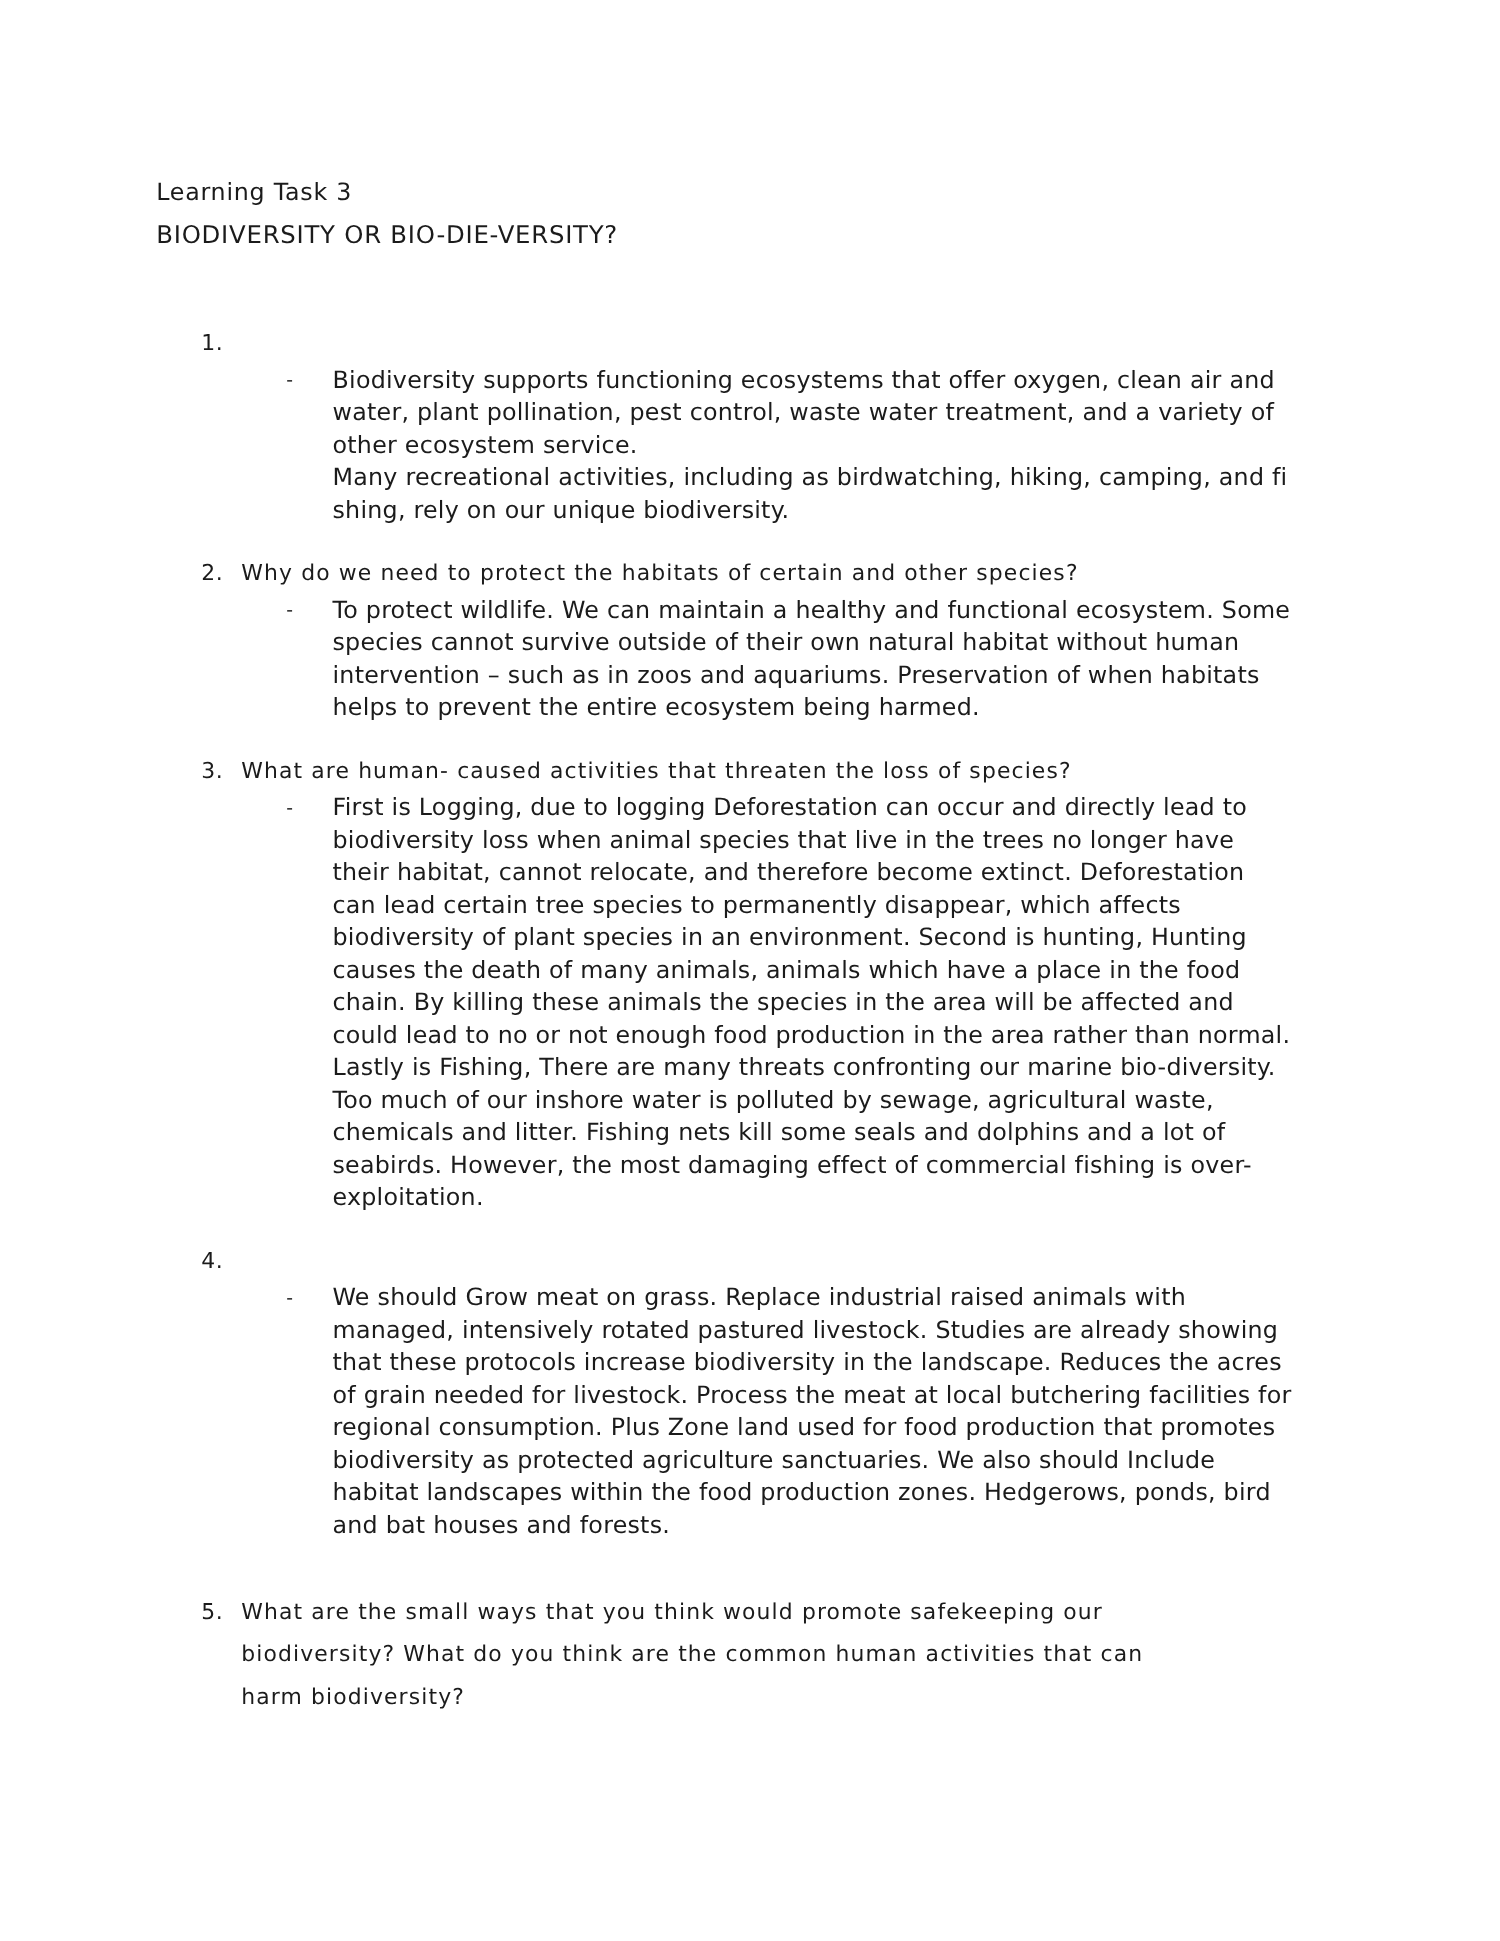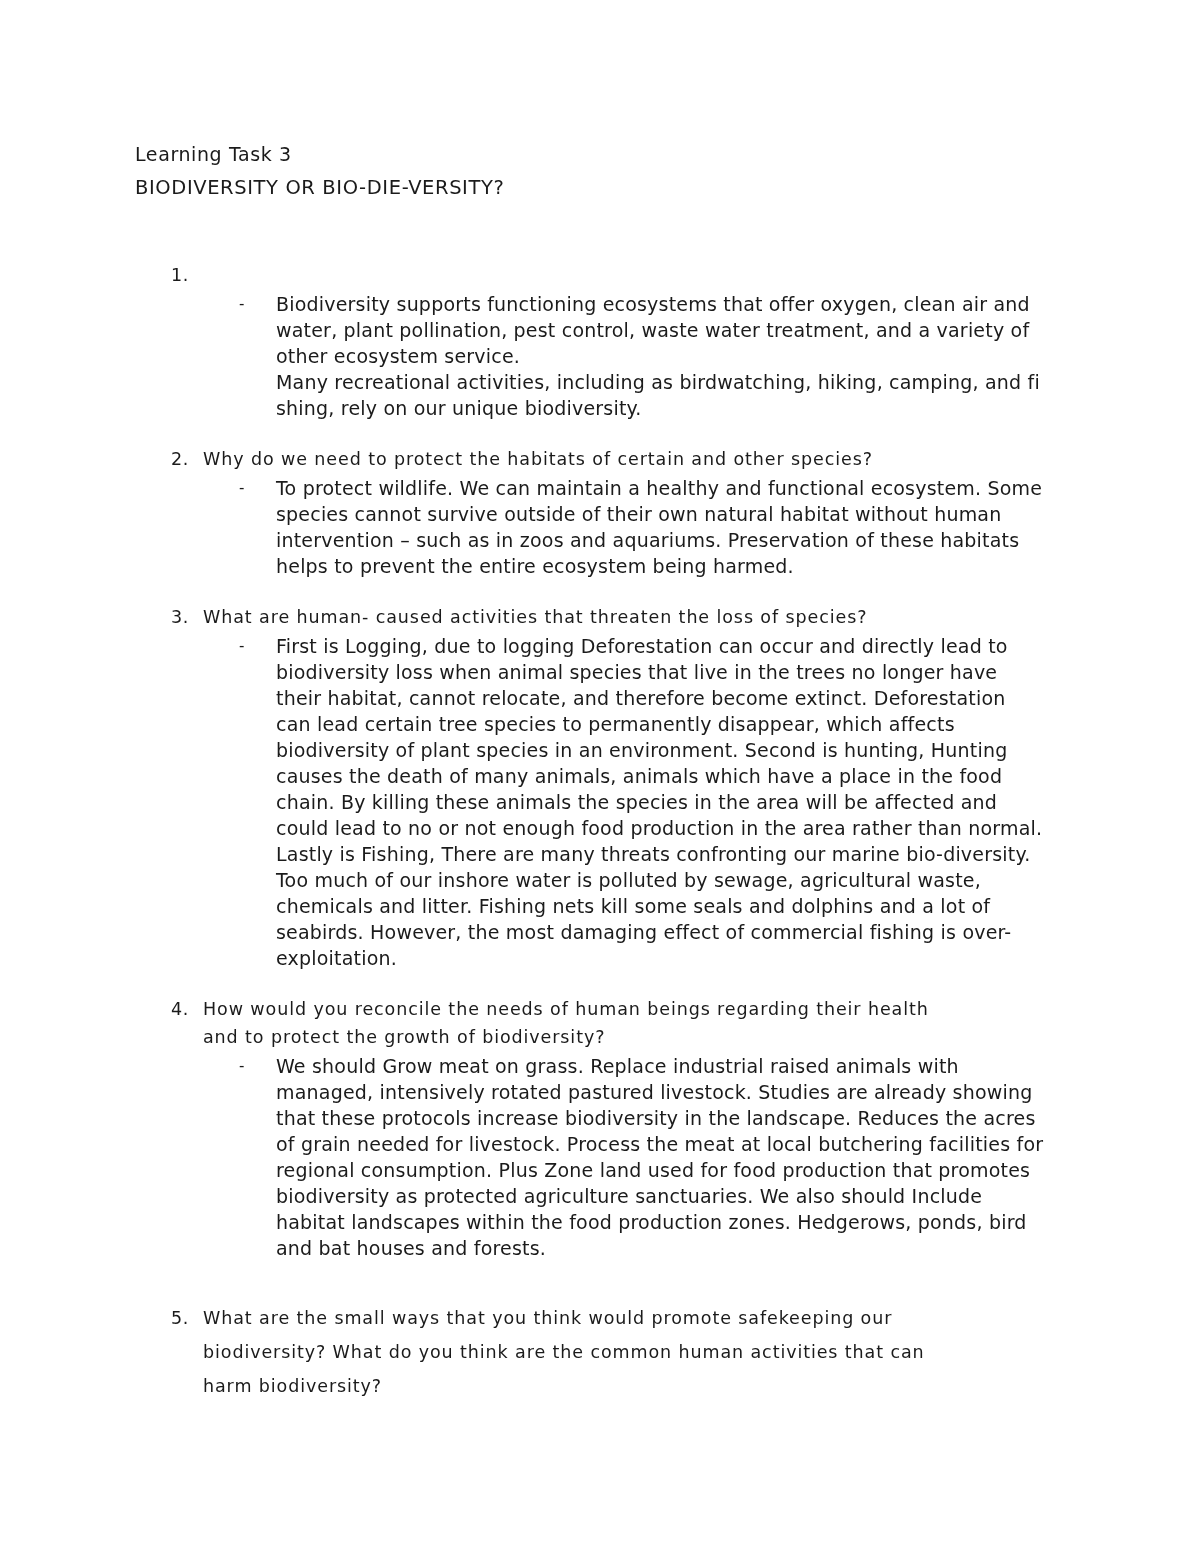--- a/index.html
+++ b/index.html
@@ -10,21 +10,21 @@
   body {
     width: 1200px;
     height: 1553px;
     position: relative;
     font-family: "DejaVu Sans", sans-serif;
     color: #1b1b1b;
     overflow: hidden;
   }
   .content {
     position: absolute;
-    left: 135px;
+    left: 125px;
     top: 142px;
     width: 1010px;
   }
   .doc-title {
     font-size: 19px;
     letter-spacing: 0.6px;
     line-height: 24px;
     white-space: pre-wrap;
   }
   .doc-subtitle {
@@ -107,21 +107,21 @@
 
     <div class="question-block">
       <div class="q-row">
         <span class="q-num">2.</span>
         <div class="q-text">Why do we need to protect the habitats of certain and other species?</div>
       </div>
       <div class="a-row">
         <span class="a-dash">-</span>
         <div class="a-text">To protect wildlife. We can maintain a healthy and functional ecosystem. Some
 species cannot survive outside of their own natural habitat without human
-intervention – such as in zoos and aquariums. Preservation of these habitats
+intervention – such as in zoos and aquariums. Preservation of when habitats
 helps to prevent the entire ecosystem being harmed.</div>
       </div>
     </div>
 
     <div class="question-block">
       <div class="q-row">
         <span class="q-num">3.</span>
         <div class="q-text">What are human- caused activities that threaten the loss of species?</div>
       </div>
       <div class="a-row">
@@ -138,22 +138,20 @@
 Too much of our inshore water is polluted by sewage, agricultural waste,
 chemicals and litter. Fishing nets kill some seals and dolphins and a lot of
 seabirds. However, the most damaging effect of commercial fishing is over-
 exploitation.</div>
       </div>
     </div>
 
     <div class="question-block">
       <div class="q-row">
         <span class="q-num">4.</span>
-        <div class="q-text">How would you reconcile the needs of human beings regarding their health
-and to protect the growth of biodiversity?</div>
       </div>
       <div class="a-row">
         <span class="a-dash">-</span>
         <div class="a-text">We should Grow meat on grass. Replace industrial raised animals with
 managed, intensively rotated pastured livestock. Studies are already showing
 that these protocols increase biodiversity in the landscape. Reduces the acres
 of grain needed for livestock. Process the meat at local butchering facilities for
 regional consumption. Plus Zone land used for food production that promotes
 biodiversity as protected agriculture sanctuaries. We also should Include
 habitat landscapes within the food production zones. Hedgerows, ponds, bird

